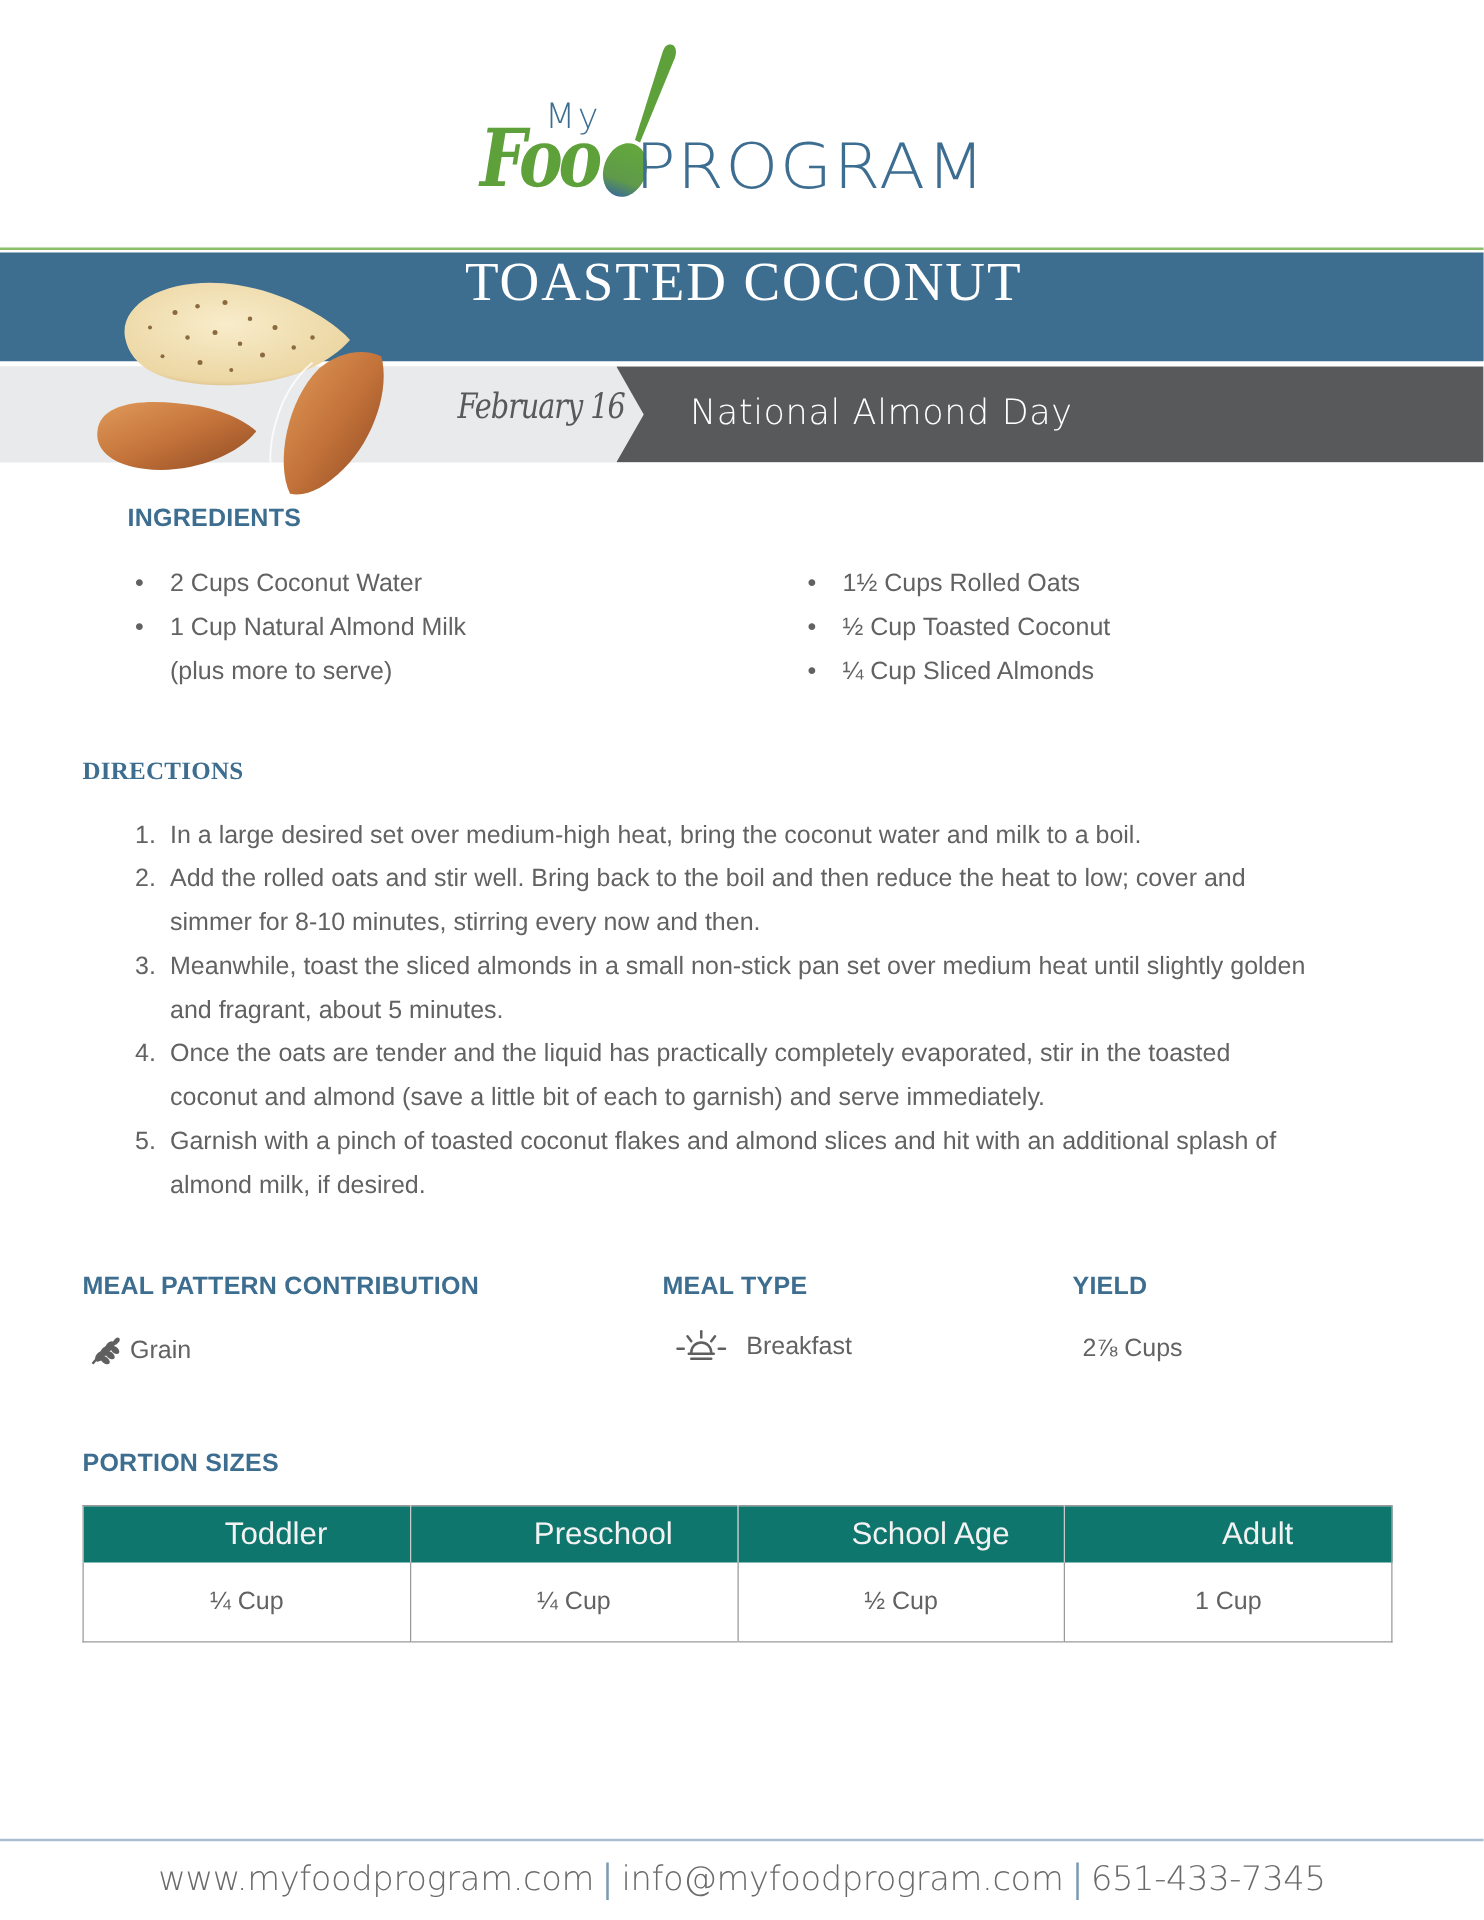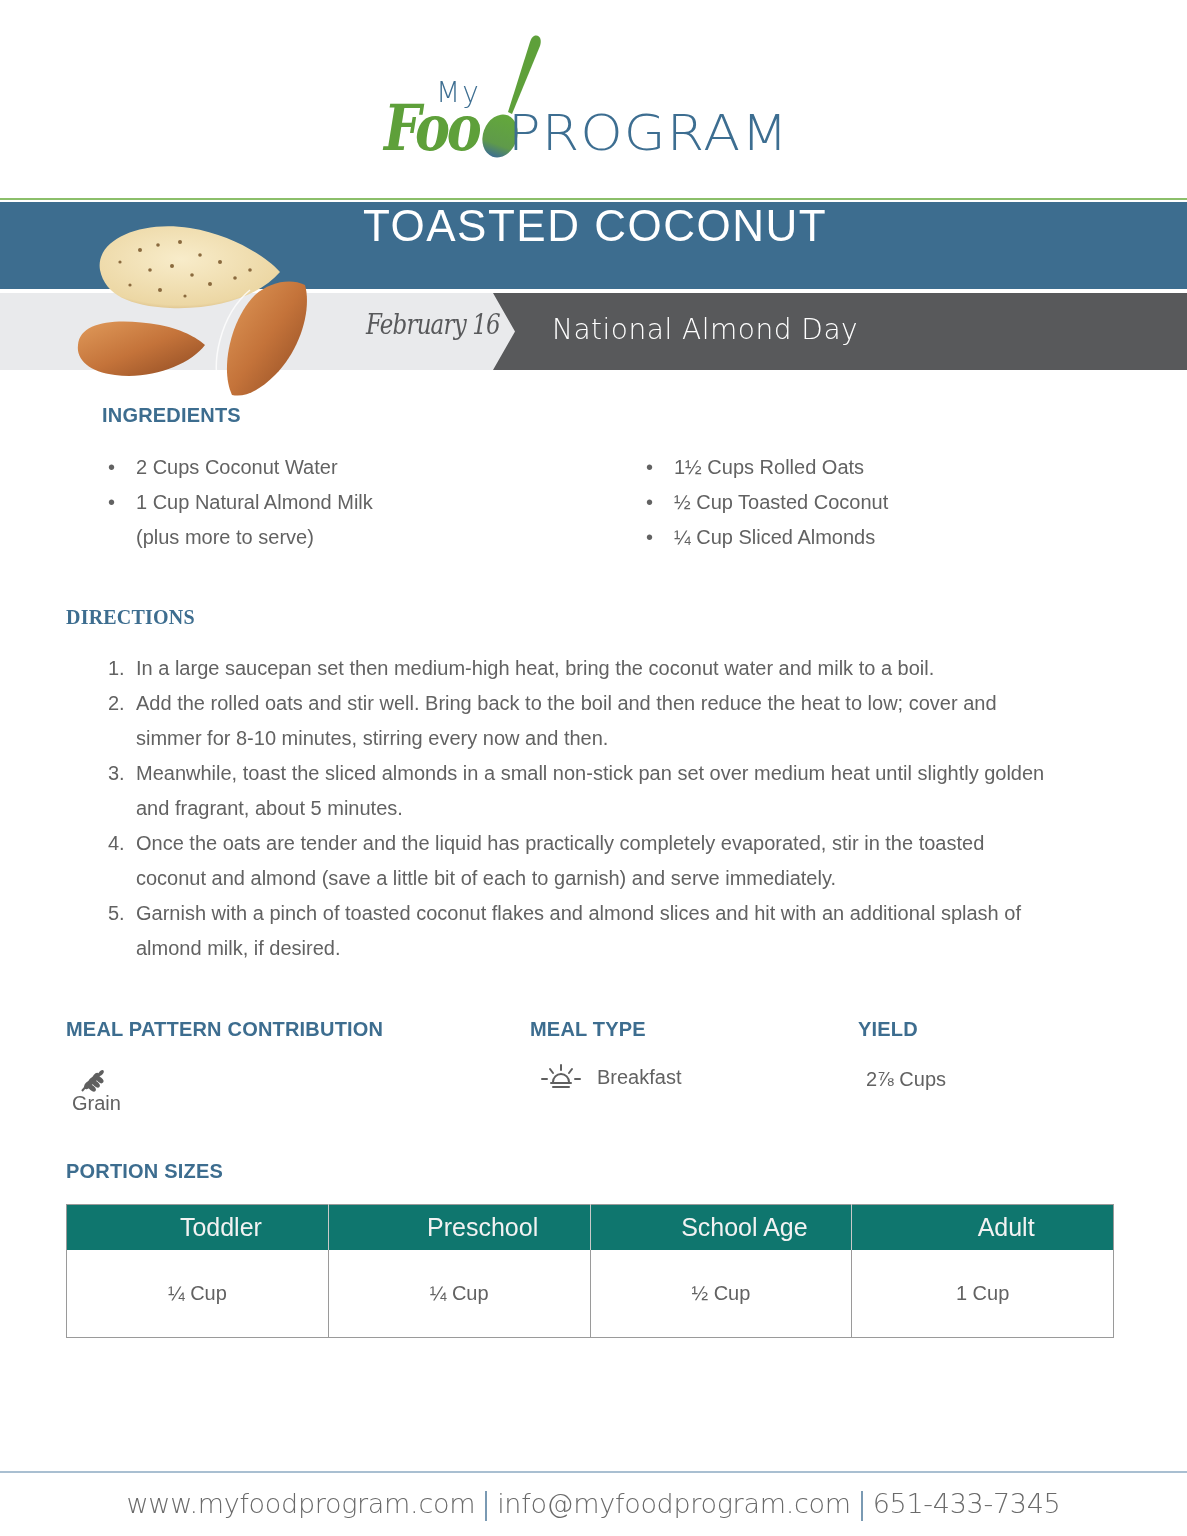--- a/index.html
+++ b/index.html
@@ -9,21 +9,21 @@
     
     .logo { position: absolute; left: 384px; top: 32px; width: 430px; height: 130px; }
     .logo .my { position: absolute; left: 52px; top: 44px; font-size: 28px; color: #3d6e91; letter-spacing: 2px; font-family: "DejaVu Sans", sans-serif; font-weight: 300; }
     .logo .foo { position: absolute; left: 0; top: 58px; font-size: 64px; font-style: italic; font-weight: bold; color: #5ea03a; font-family: "DejaVu Serif", serif; letter-spacing: -4px; transform: scaleX(0.82); transform-origin: left; }
     .logo .program { position: absolute; left: 124px; top: 72px; font-size: 50px; color: #3d6e91; font-family: "DejaVu Sans", sans-serif; letter-spacing: 1px; font-weight: 300; transform: scaleX(1.08); transform-origin: left; }
     .logo svg.spoon { position: absolute; left: 78px; top: 0; }
 
     
     .green-rule { position: absolute; left: 0; top: 198px; width: 1187px; height: 2px; background: #8bbf6a; }
     .title-band { position: absolute; left: 0; top: 202px; width: 1187px; height: 87px; background: #3d6d8f; }
-    .title-text { position: absolute; left: 300px; top: 206px; width: 590px; text-align: center; color: #ffffff; font-size: 44px; line-height: 39px; letter-spacing: 1.5px; font-family: Liberation Sans, sans-serif; font-weight: 300; }
+    .title-text { position: absolute; left: 300px; top: 206px; width: 590px; text-align: center; color: #ffffff; font-size: 44px; line-height: 39px; letter-spacing: 1.5px; font-family: Liberation Serif, serif; font-weight: 300; }
     .sub-band { position: absolute; left: 0; top: 293px; width: 1187px; height: 77px; background: #e9eaec; }
     .sub-dark { position: absolute; left: 493px; top: 293px; width: 694px; height: 77px; background: #58595b; clip-path: polygon(0 0, 100% 0, 100% 100%, 0 100%, 22px 50%); }
     .date-text { position: absolute; left: 366px; top: 308px; font-family: "DejaVu Serif", serif; font-style: italic; font-size: 28px; color: #58595b; letter-spacing: -1px; transform: scaleX(0.82); transform-origin: left; }
     .day-text { position: absolute; left: 531px; top: 313px; font-size: 28px; color: #ffffff; font-family: "DejaVu Sans", sans-serif; font-weight: 300; letter-spacing: 0.5px; margin-left: 21px; }
 
     
     .almonds { position: absolute; left: 60px; top: 200px; width: 270px; height: 205px; }
 
     
     .section-title { position: absolute; color: #3d6d8f; font-weight: bold; font-size: 20px; letter-spacing: 0.2px; }
@@ -36,21 +36,21 @@
     .dir-list { position: absolute; left: 108px; top: 651px; width: 1020px; list-style: none; }
     .dir-list li { position: relative; padding-left: 28px; font-size: 20px; line-height: 35px; color: #626262; }
     .dir-list li .num { position: absolute; left: 0; top: 0; }
 
     .meta-row { position: absolute; display: flex; align-items: center; font-size: 20px; color: #626262; }
 
     
     .portion-table { position: absolute; left: 66px; top: 1204px; width: 1048px; border-collapse: collapse; border: 1px solid #9a9a9a; }
     .portion-table th { background: #0f766e; color: #f2f2f2; font-weight: normal; font-size: 25px; height: 45px; border-right: 1px solid #c9c9c9; width: 25%; padding-left: 47px; }
     .portion-table th:last-child { border-right: none; }
-    .portion-table td { text-align: center; font-size: 20px; color: #626262; height: 88px; border-right: 1px solid #9a9a9a; }
+    .portion-table td { text-align: center; font-size: 20px; color: #626262; height: 64px; border-right: 1px solid #9a9a9a; }
     .portion-table td:last-child { border-right: none; }
 
     
     .footer-rule { position: absolute; left: 0; top: 1471px; width: 1187px; height: 2px; background: #a9bfd1; }
     .footer { position: absolute; left: 0; top: 1488px; width: 1187px; text-align: center; font-size: 27px; color: #6a6a6a; font-family: "DejaVu Sans", sans-serif; font-weight: 300; letter-spacing: -0.3px; }
     .footer .sep { display: inline-block; width: 2px; height: 30px; background: #7a9ab3; vertical-align: middle; margin: 0 10px; }
   </style>
 </head>
 <body>
 
@@ -147,21 +147,21 @@
     <span class="bullet">•</span>
     <span>¼ Cup Sliced Almonds</span>
   </li>
 </ul>
 
 <div class="section-title" style="left:66px; top:606px;font-family:Liberation Serif, serif;">DIRECTIONS</div>
 
 <ol class="dir-list">
   <li>
     <span class="num">1.</span>
-    <div>In a large saucepan set then medium-high heat, bring the coconut water and milk to a boil.</div>
+    <div>In a large desired set over medium-high heat, bring the coconut water and milk to a boil.</div>
   </li>
   <li>
     <span class="num">2.</span>
     <div>Add the rolled oats and stir well. Bring back to the boil and then reduce the heat to low; cover and</div>
     <div>simmer for 8-10 minutes, stirring every now and then.</div>
   </li>
   <li>
     <span class="num">3.</span>
     <div>Meanwhile, toast the sliced almonds in a small non-stick pan set over medium heat until slightly golden</div>
     <div>and fragrant, about 5 minutes.</div>
@@ -172,21 +172,21 @@
     <div>coconut and almond (save a little bit of each to garnish) and serve immediately.</div>
   </li>
   <li>
     <span class="num">5.</span>
     <div>Garnish with a pinch of toasted coconut flakes and almond slices and hit with an additional splash of</div>
     <div>almond milk, if desired.</div>
   </li>
 </ol>
 
 <div class="section-title" style="left:66px; top:1018px;">MEAL PATTERN CONTRIBUTION</div>
-<div class="meta-row" style="left:72px; top:1068px;flex-direction:column;">
+<div class="meta-row" style="left:72px; top:1068px;">
   <svg width="26" height="24" viewBox="0 0 26 24" style="margin-right:6px;">
     <g fill="#5f5f5f">
       <path d="M2 23 L14 9" stroke="#5f5f5f" stroke-width="2"></path>
       <ellipse cx="8" cy="17" rx="3" ry="5" transform="rotate(40 8 17)"></ellipse>
       <ellipse cx="12" cy="13" rx="3" ry="5" transform="rotate(40 12 13)"></ellipse>
       <ellipse cx="16" cy="9" rx="3" ry="4.5" transform="rotate(40 16 9)"></ellipse>
       <ellipse cx="12" cy="20" rx="2.5" ry="4.5" transform="rotate(-50 12 20)"></ellipse>
       <ellipse cx="16" cy="16" rx="2.5" ry="4.5" transform="rotate(-50 16 16)"></ellipse>
       <ellipse cx="20" cy="12" rx="2.5" ry="4" transform="rotate(-50 20 12)"></ellipse>
       <ellipse cx="21" cy="5" rx="2" ry="3.5" transform="rotate(40 21 5)"></ellipse>

